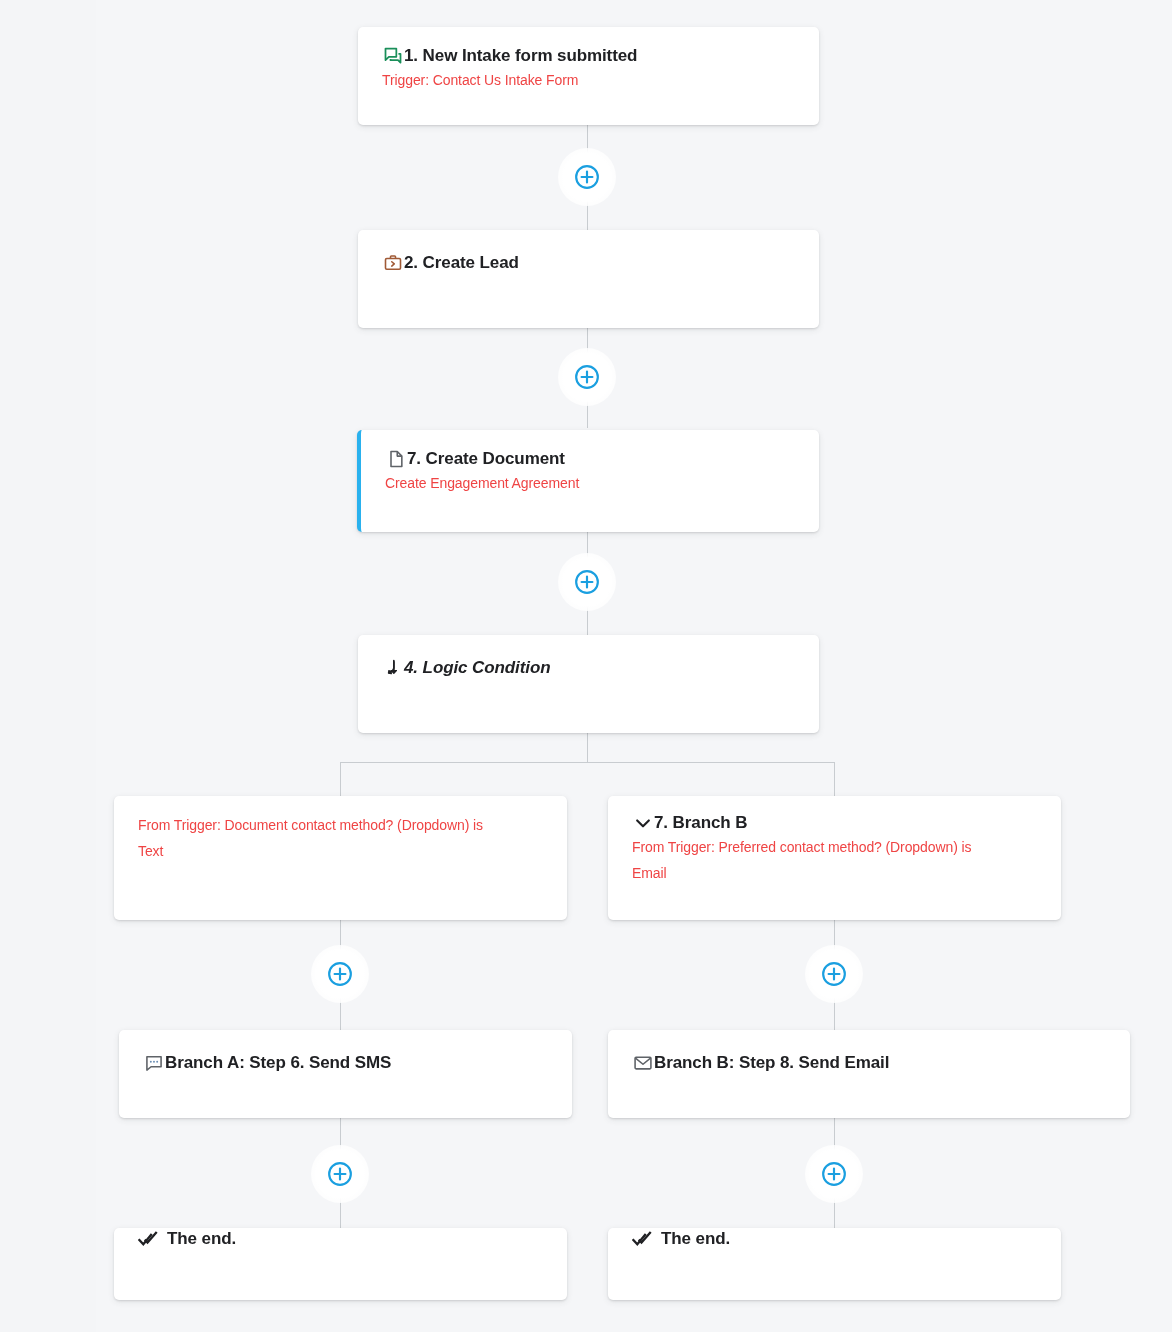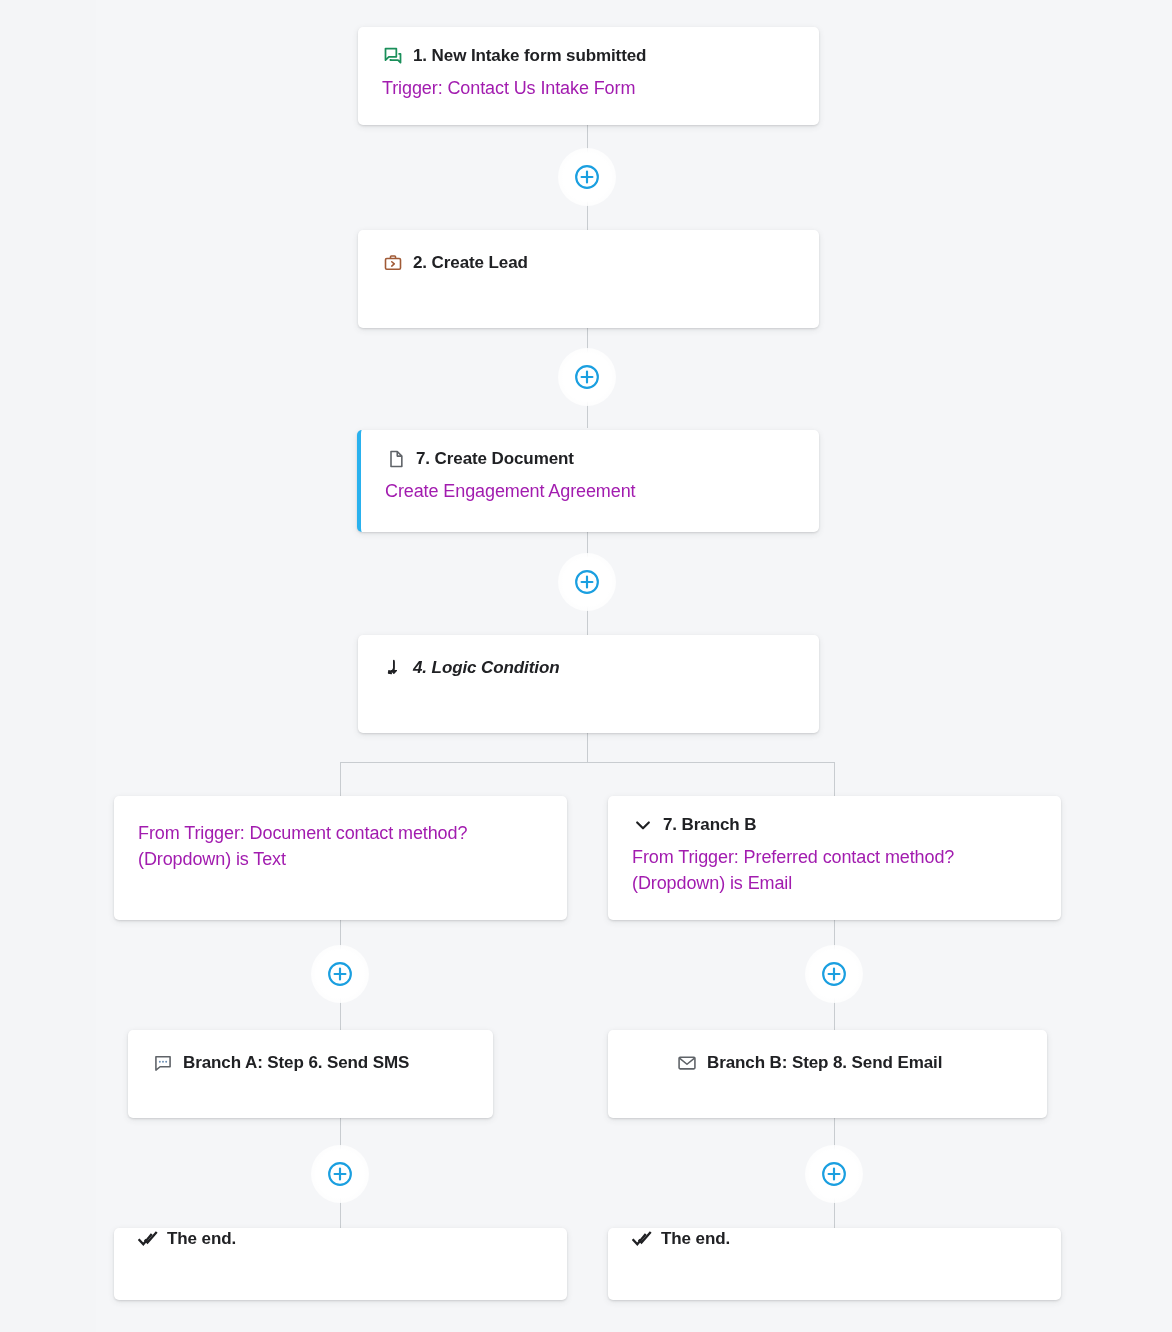--- a/index.html
+++ b/index.html
@@ -60,43 +60,42 @@
     padding: 22px 24px 22px 24px;
     height: 100%;
     box-sizing: border-box;
     display: flex;
     flex-direction: column;
     justify-content: flex-start;
   }
   .card-titlerow {
     display: flex;
     align-items: center;
-    gap: 9px;
   }
   .card-icon {
     width: 22px;
     height: 22px;
     flex: 0 0 22px;
     display: flex;
     align-items: center;
     justify-content: center;
   }
   .card-title {
     font-size: 17px;
     font-weight: bold;
     color: #202124;
     letter-spacing: -0.1px;
     line-height: 22px;
     white-space: nowrap;
   }
   .card-sub {
-    font-size: 18px;
-    color: #a21caf;
+    font-size: 14px;
+    color: #ef4444;
     line-height: 26px;
-    margin-top: 8px;
+    margin-top: 0;
     letter-spacing: -0.1px;
   }
   .card.has-sub .card-inner { justify-content: flex-start; padding-top: 18px; }
 
   
   .plus-btn {
     position: absolute;
     width: 58px;
     height: 58px;
     border-radius: 50%;
@@ -219,21 +218,21 @@
     </div>
   </div>
 
   <div class="plus-btn" style="left:311px; top:945px;">
     <svg width="26" height="26" viewBox="0 0 24 24">
       <circle cx="12" cy="12" r="10" fill="none" stroke="#1a9fe0" stroke-width="2"></circle>
       <path d="M12 7v10M7 12h10" stroke="#1a9fe0" stroke-width="2" stroke-linecap="round"></path>
     </svg>
   </div>
 
-  <div class="card" style="left:128px; top:1030px; width:365px; height:88px;">
+  <div class="card" style="left:119px; top:1030px; width:453px; height:88px;">
     <div class="card-inner">
       <div class="card-titlerow">
         <span class="card-icon">
           <svg width="20" height="20" viewBox="0 0 24 24">
             <path d="M3.5 4.5h17v12h-12l-5 4v-16z" fill="none" stroke="#5f6368" stroke-width="1.9" stroke-linejoin="round"></path>
             <circle cx="8.2" cy="10.4" r="1.15" fill="#6b8fb5"></circle>
             <circle cx="12" cy="10.4" r="1.15" fill="#6b8fb5"></circle>
             <circle cx="15.8" cy="10.4" r="1.15" fill="#6b8fb5"></circle>
           </svg>
         </span>
@@ -257,41 +256,41 @@
             <path d="M1.5 13.2l4.3 4.6L14.2 7.6" fill="none" stroke="#202124" stroke-width="2.5" stroke-linecap="square" stroke-linejoin="miter"></path>
             <path d="M8.2 13.6l2.2 2.3L19.6 5.4" fill="none" stroke="#202124" stroke-width="2.5" stroke-linecap="square" stroke-linejoin="miter"></path>
           </svg>
         </span>
         <span class="card-title">The end.</span>
       </div>
     </div>
   </div>
 
   <div class="card has-sub" style="left:608px; top:796px; width:453px; height:124px;">
-    <div class="card-inner" style="padding-top:16px;justify-content:center;">
+    <div class="card-inner" style="padding-top:16px;">
       <div class="card-titlerow">
         <span class="card-icon">
           <svg width="20" height="20" viewBox="0 0 24 24">
             <path d="M5 9l7 7 7-7" fill="none" stroke="#202124" stroke-width="2.6" stroke-linecap="round" stroke-linejoin="round"></path>
           </svg>
         </span>
         <span class="card-title">7. Branch B</span>
       </div>
       <div class="card-sub" style="max-width:350px;">From Trigger: Preferred contact method? (Dropdown) is Email</div>
     </div>
   </div>
 
   <div class="plus-btn" style="left:805px; top:945px;">
     <svg width="26" height="26" viewBox="0 0 24 24">
       <circle cx="12" cy="12" r="10" fill="none" stroke="#1a9fe0" stroke-width="2"></circle>
       <path d="M12 7v10M7 12h10" stroke="#1a9fe0" stroke-width="2" stroke-linecap="round"></path>
     </svg>
   </div>
 
-  <div class="card" style="left:608px; top:1030px; width:439px; height:88px;padding-left:44px;">
+  <div class="card" style="left:608px; top:1030px; width:522px; height:88px;">
     <div class="card-inner">
       <div class="card-titlerow">
         <span class="card-icon">
           <svg width="20" height="20" viewBox="0 0 24 24">
             <rect x="2.5" y="5" width="19" height="14" rx="1.2" fill="none" stroke="#5f6368" stroke-width="1.9"></rect>
             <path d="M3 6.2l9 7.3 9-7.3" fill="none" stroke="#5f6368" stroke-width="1.9" stroke-linejoin="round"></path>
           </svg>
         </span>
         <span class="card-title">Branch B: Step 8. Send Email</span>
       </div>

